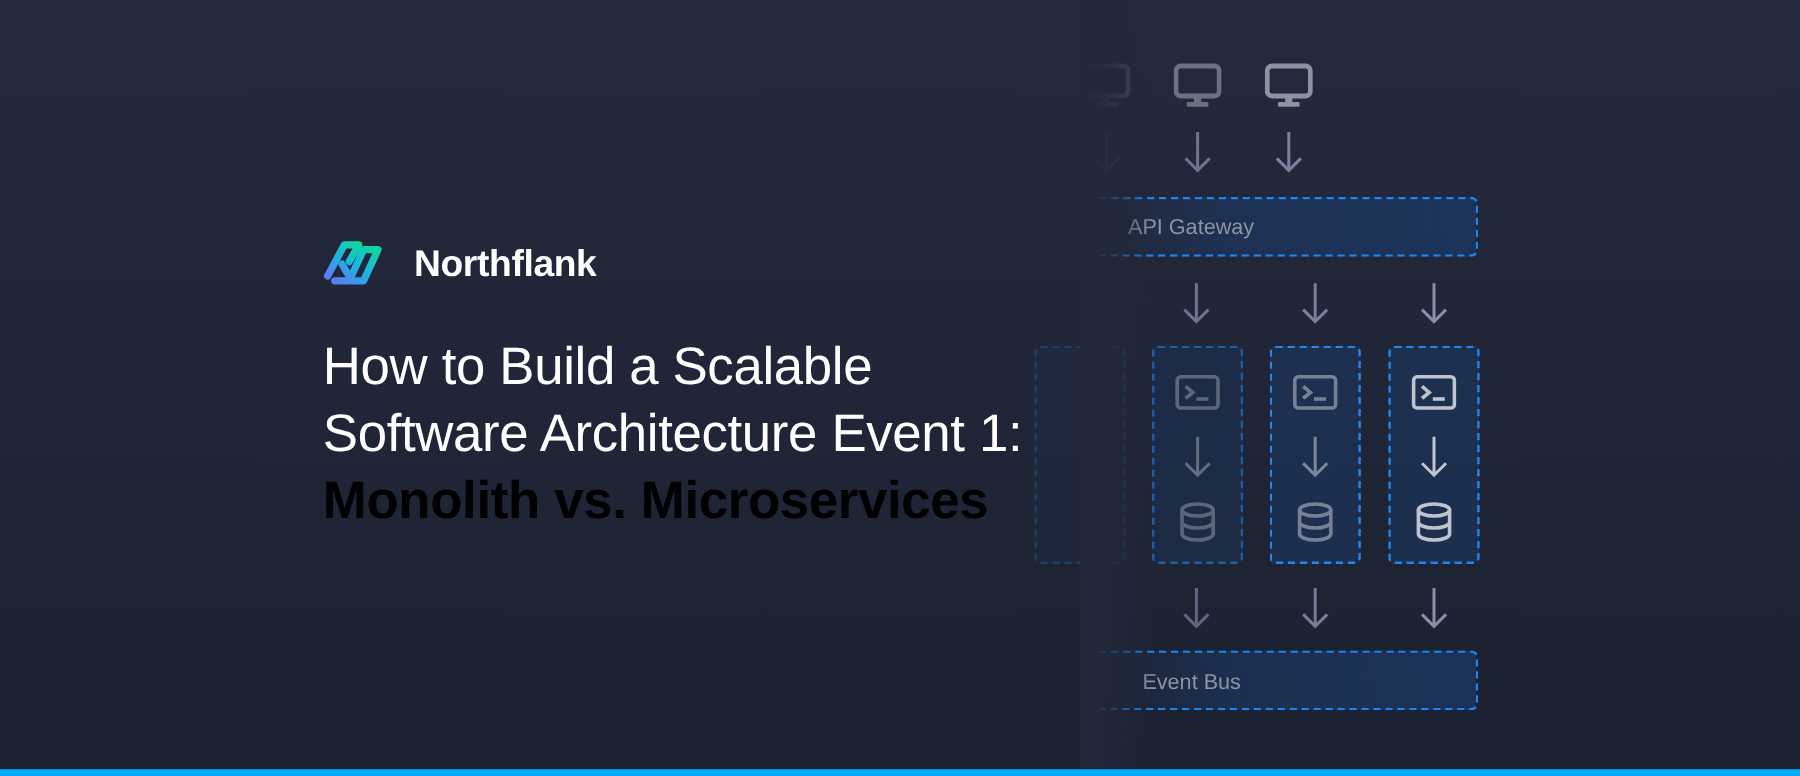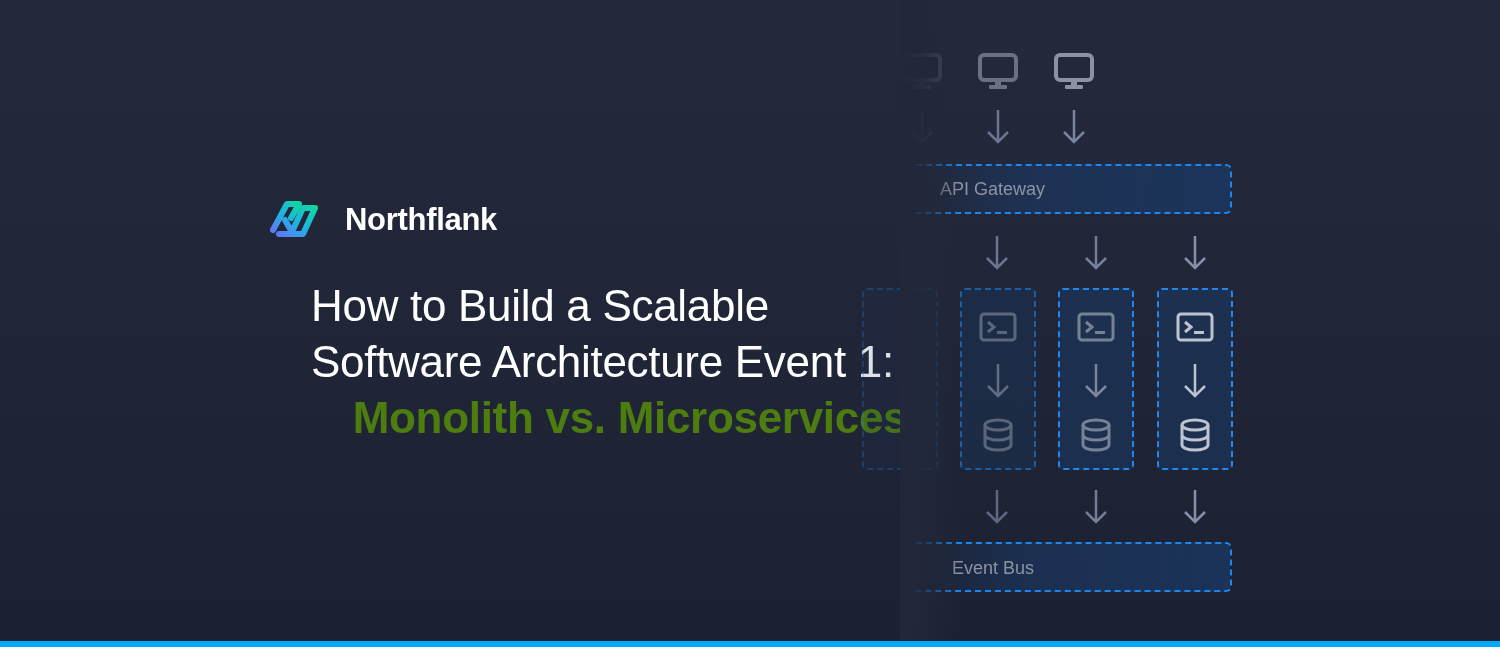--- a/index.html
+++ b/index.html
@@ -12,23 +12,23 @@
   .brand {
     position: absolute; left: 269px; top: 200px; height: 38px;
     display: flex; align-items: flex-end; gap: 24px;
   }
   .brand svg { width: 52px; height: 38px; display: block; }
   .brand-name { font-size: 31px; font-weight: 600; letter-spacing: -0.3px; color: #ffffff; }
   .title {
     position: absolute; left: 269px; top: 278px; width: 680px;
     font-size: 44px; line-height: 56px; letter-spacing: -0.3px;
   }
-  .title .line { display: block; white-space: nowrap; margin-left: 42px; }
+  .title .line { display: block; white-space: nowrap; }
   .title .light { font-weight: 400; color: #ffffff; }
-  .title .bold { font-weight: 700; color: #4d7c0f; text-align: center; }
+  .title .bold { font-weight: 700; color: #000000; }
 
   .diagram { position: absolute; left: 900px; top: 0; width: 360px; height: 640px; }
   .diagram .fade {
     position: absolute; left: 0; top: 0; width: 60px; height: 640px;
     background: linear-gradient(90deg, #22283a 0%, rgba(34,40,58,0.8) 40%, rgba(34,40,58,0) 100%);
     pointer-events: none;
   }
   .abs { position: absolute; }
   .monitor { width: 40px; height: 40px; }
   .arrow { width: 24px; height: 36px; }

